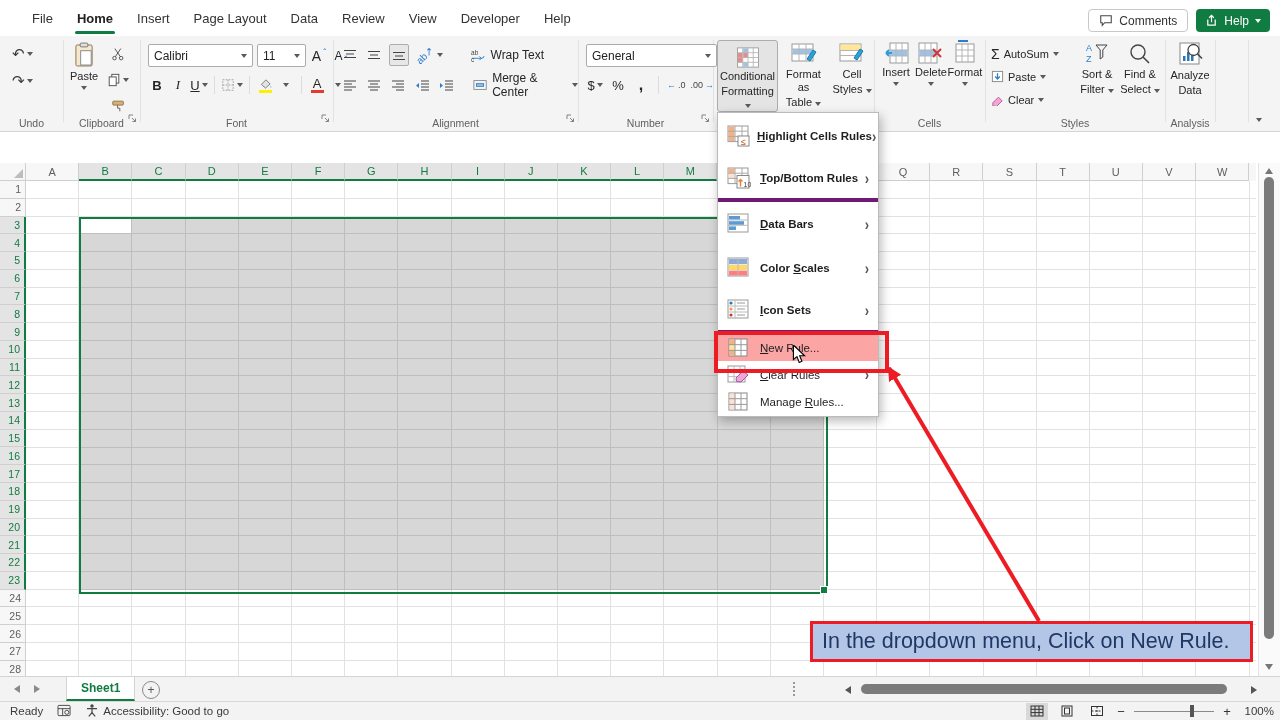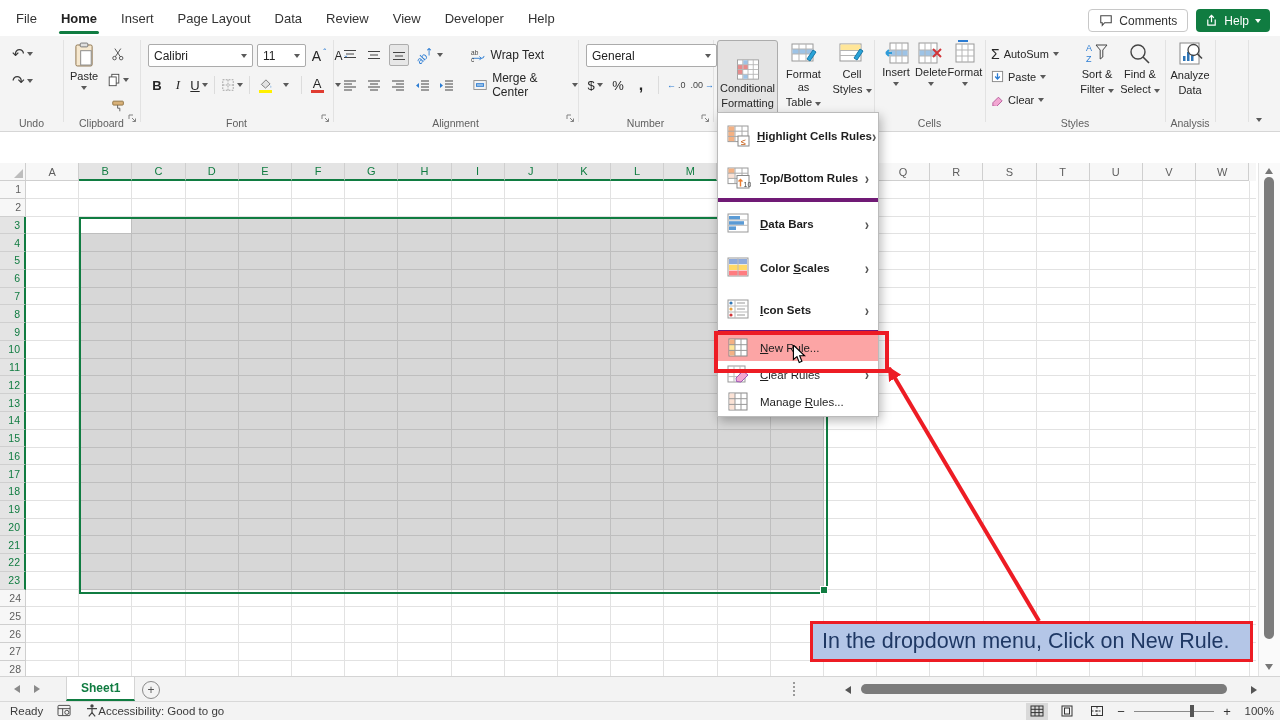--- a/index.html
+++ b/index.html
@@ -9,21 +9,21 @@
   .abs{position:absolute}
   .chev{display:inline-block;width:0;height:0;border-left:3.5px solid transparent;border-right:3.5px solid transparent;border-top:4px solid #5a5a5a;vertical-align:middle}
   .chev.w{border-top-color:#fff}
   .tri-l{width:0;height:0;border-top:4.5px solid transparent;border-bottom:4.5px solid transparent;border-right:6px solid #777}
   .tri-r{width:0;height:0;border-top:4.5px solid transparent;border-bottom:4.5px solid transparent;border-left:6px solid #777}
   .tri-u{width:0;height:0;border-left:4.5px solid transparent;border-right:4.5px solid transparent;border-bottom:6px solid #777}
   .tri-d{width:0;height:0;border-left:4.5px solid transparent;border-right:4.5px solid transparent;border-top:6px solid #777}
 
   
   .tabsrow{position:absolute;left:0;top:0;width:1280px;height:36px;background:#fff;display:flex;align-items:center}
-  .rtabs{display:flex;align-items:stretch;height:100%;padding-left:4px}
+  .rtabs{display:flex;align-items:stretch;height:100%;padding-left:20px}
   .rtab{position:relative;display:flex;align-items:center;padding:0 12px;font-size:13px;color:#333;cursor:default}
   .rtab.active{font-weight:bold;color:#222}
   .rtab.active::after{content:"";position:absolute;left:10px;right:10px;bottom:2px;height:3px;border-radius:2px;background:var(--green)}
   .tr-actions{position:absolute;right:10px;top:9px;display:flex;gap:8px;align-items:center}
   .comments{display:flex;align-items:center;gap:6px;height:23px;padding:0 10px;background:#fff;border:1px solid #c8c8c8;border-radius:4px;font-size:12px;color:#333}
   .share{display:flex;align-items:center;gap:6px;height:23px;padding:0 9px;background:var(--green);border:none;border-radius:4px;font-size:12px;color:#fff}
 
   
   .ribbon{position:absolute;left:0;top:36px;width:1280px;height:95px;background:#f4f4f4;border-bottom:1px solid #d6d6d6}
   .grp{position:absolute;top:0;height:95px}
@@ -365,21 +365,21 @@
         <div class="ibtn" style="font-size:9px;color:#444">.00<span style="color:#2b7cd3">→</span></div>
       </div>
       <div class="grp-label">Number</div>
       <span class="lnch"><svg width="10" height="10" viewBox="0 0 10 10">
             <path d="M2 2h4M2 2v4" stroke="#666" fill="none"></path>
             <path d="M5 5l3.5 3.5M8.5 8.5v-3M8.5 8.5h-3" stroke="#666" fill="none"></path>
           </svg></span>
     </div>
 
     <div class="grp" style="left:713px;width:161px">
-      <div class="bigbtn cfbtn" style="left:4px;top:4px;width:59px;height:64px;justify-content:space-between;padding-top:18px">
+      <div class="bigbtn cfbtn" style="left:4px;top:4px;width:59px;height:64px;justify-content:space-between;padding-top:6px">
         <svg width="28" height="24" viewBox="0 0 28 24">
           <rect x="2" y="1" width="24" height="22" fill="#fff" stroke="#999"></rect>
           <rect x="2.5" y="6.8" width="5.5" height="5.4" fill="#e78b8b"></rect>
             <rect x="2.5" y="12.4" width="5.5" height="5.4" fill="#e78b8b"></rect>
           <rect x="8.5" y="1.5" width="5.5" height="5.1" fill="#9dc3e6"></rect>
             <rect x="8.5" y="17.8" width="5.5" height="4.8" fill="#9dc3e6"></rect>
             <rect x="8.5" y="6.8" width="5.5" height="5.4" fill="#e78b8b"></rect>
           <path d="M2 6.5h24M2 12h24M2 17.5h24M8 1v22M14 1v22M20 1v22" stroke="#b5b5b5" fill="none"></path>
         </svg>
         <span>Conditional</span>
@@ -714,21 +714,21 @@
   </div>
 
   <div class="statusbar">
     <div class="sb-left">
       <span>Ready</span>
       <svg width="15" height="13" viewBox="0 0 16 14">
           <rect x="1" y="1.5" width="13" height="11" rx="1" fill="none" stroke="#444"></rect>
           <path d="M1 5h13M6 5v7.5" stroke="#444"></path>
           <circle cx="10.5" cy="9" r="2.2" fill="none" stroke="#444"></circle>
         </svg>
-      <span style="display:flex;align-items:flex-end;">
+      <span style="display:flex;align-items:flex-end;gap:5px">
         <svg width="12" height="13" viewBox="0 0 12 13">
             <circle cx="6" cy="2" r="1.7" fill="#444"></circle>
             <path d="M1 4.6 h10 M6 4.6 v4 M6 8.6 l-3.2 3.8 M6 8.6 l3.2 3.8" stroke="#444" stroke-width="1.2" fill="none"></path>
           </svg>
         <span>Accessibility: Good to go</span>
       </span>
     </div>
     <div class="sb-right">
       <div class="viewbtn pressed">
         <svg width="14" height="12" viewBox="0 0 14 12">

